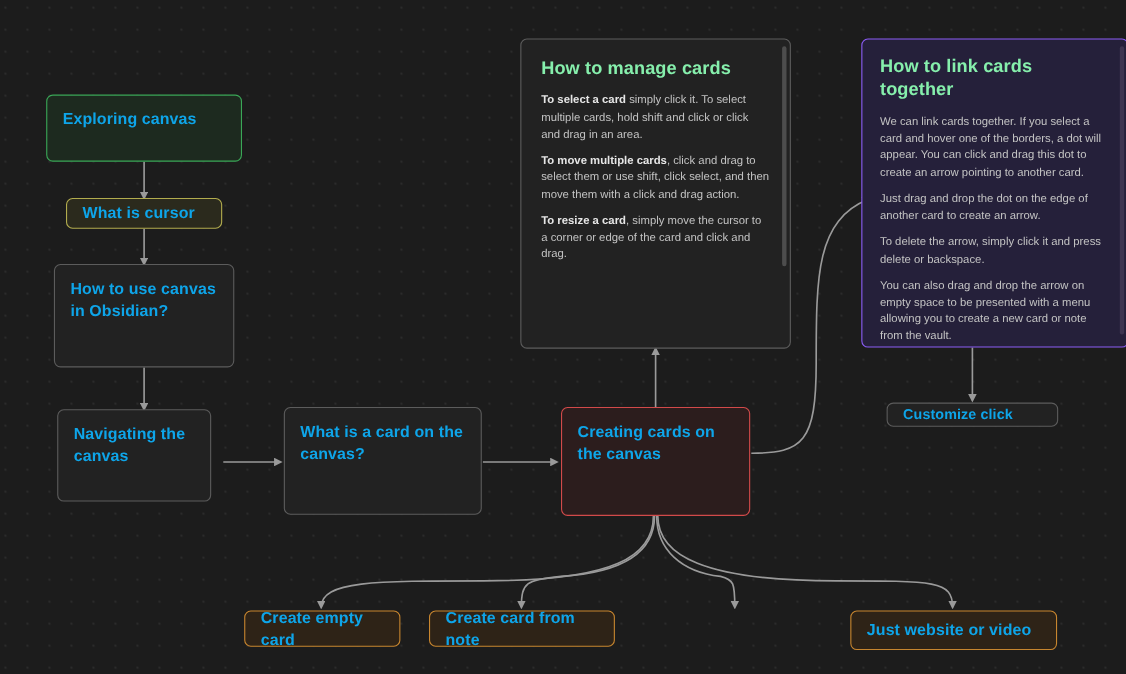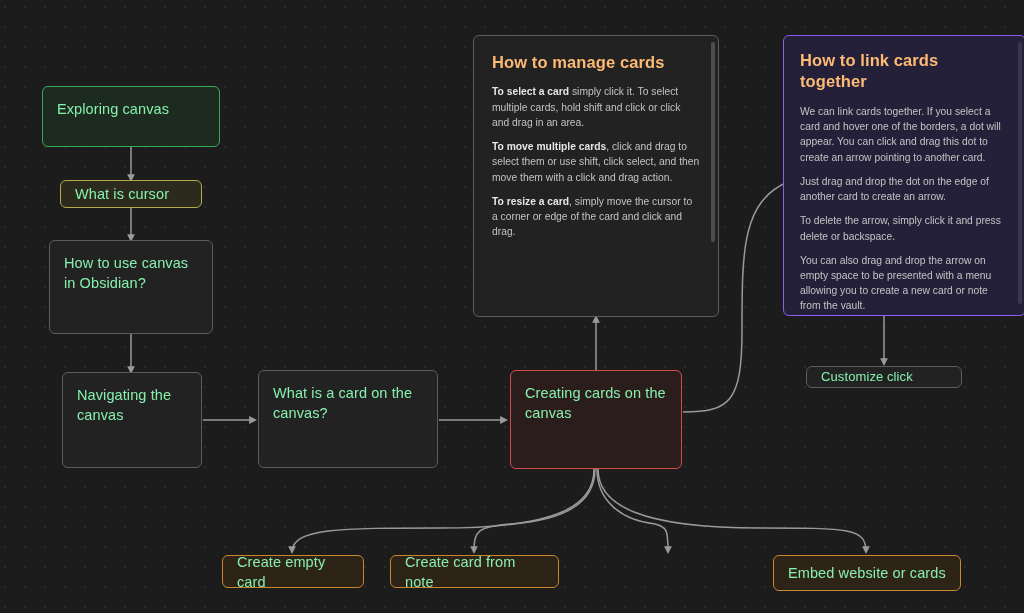--- a/index.html
+++ b/index.html
@@ -32,22 +32,22 @@
     background: #232323;
     color: #dadada;
     overflow: hidden;
   }
   .node .pad {
     padding: 12px 14px;
   }
   .node-title {
     font-size: 14.5px;
     line-height: 1.38;
-    font-weight: 400;
-    color: #86efac;
+    font-weight: 700;
+    color: #0ea5e9;
     letter-spacing: 0.1px;
   }
   
   .c-green  { border-color: #3aa757; background: #1d2a1f; }
   .c-yellow { border-color: #b2ac4e; background: #2b2a1d; }
   .c-red    { border-color: #d24a4a; background: #2c1d1d; }
   .c-purple { border-color: #8b5cf6; background: #25203a; }
   .c-orange { border-color: #c8862f; background: #2e2317; }
   .c-plain  { border-color: #5c5c5c; background: #222222; }
 
@@ -56,21 +56,21 @@
   .rich .inner {
     padding: 16px 18px 10px 18px;
     height: 100%;
     overflow: hidden;
     position: relative;
   }
   .rich h2 {
     font-size: 16.5px;
     font-weight: 700;
     line-height: 1.3;
-    color: #fdba74;
+    color: #86efac;
     margin-bottom: 11px;
     letter-spacing: 0.1px;
   }
   .rich p {
     font-size: 10.3px;
     line-height: 1.48;
     color: #c3c3c3;
     margin-bottom: 9px;
   }
   .rich p b { color: #e6e6e6; font-weight: 700; }
@@ -130,21 +130,21 @@
         <div class="node-title">What is cursor</div>
       </div>
   </div>
 
   <div class="node c-plain" style="left:49px; top:240px; width:164px; height:94px;">
     <div class="pad">
         <div class="node-title">How to use canvas in Obsidian?</div>
       </div>
   </div>
 
-  <div class="node c-plain" style="left:62px; top:372px; width:140px; height:96px;">
+  <div class="node c-plain" style="left:52px; top:372px; width:140px; height:84px;">
     <div class="pad">
         <div class="node-title">Navigating the canvas</div>
       </div>
   </div>
 
   <div class="node c-red" style="left:510px; top:370px; width:172px; height:99px;">
     <div class="pad">
         <div class="node-title">Creating cards on the canvas</div>
       </div>
   </div>
@@ -169,21 +169,21 @@
 
   <div class="node c-orange" style="left:390px; top:555px; width:169px; height:33px;">
     <div class="vcenter" style="padding:0 14px;">
         <div class="node-title">Create card from note</div>
       </div>
   </div>
 
 
   <div class="node c-orange" style="left:773px; top:555px; width:188px; height:36px;">
     <div class="vcenter" style="padding:0 14px;">
-        <div class="node-title">Embed website or cards</div>
+        <div class="node-title">Just website or video</div>
       </div>
   </div>
 
   <div class="node c-plain rich" style="left:473px; top:35px; width:246px; height:282px;">
     <div class="inner">
       <h2>How to manage cards</h2>
       <div>
         <p><b>To select a card</b><span> simply click it. To select multiple cards, hold shift and click or click and drag in an area.</span></p>
         <p><b>To move multiple cards</b><span>, click and drag to select them or use shift, click select, and then move them with a click and drag action.</span></p>
         <p><b>To resize a card</b><span>, simply move the cursor to a corner or edge of the card and click and drag.</span></p>

